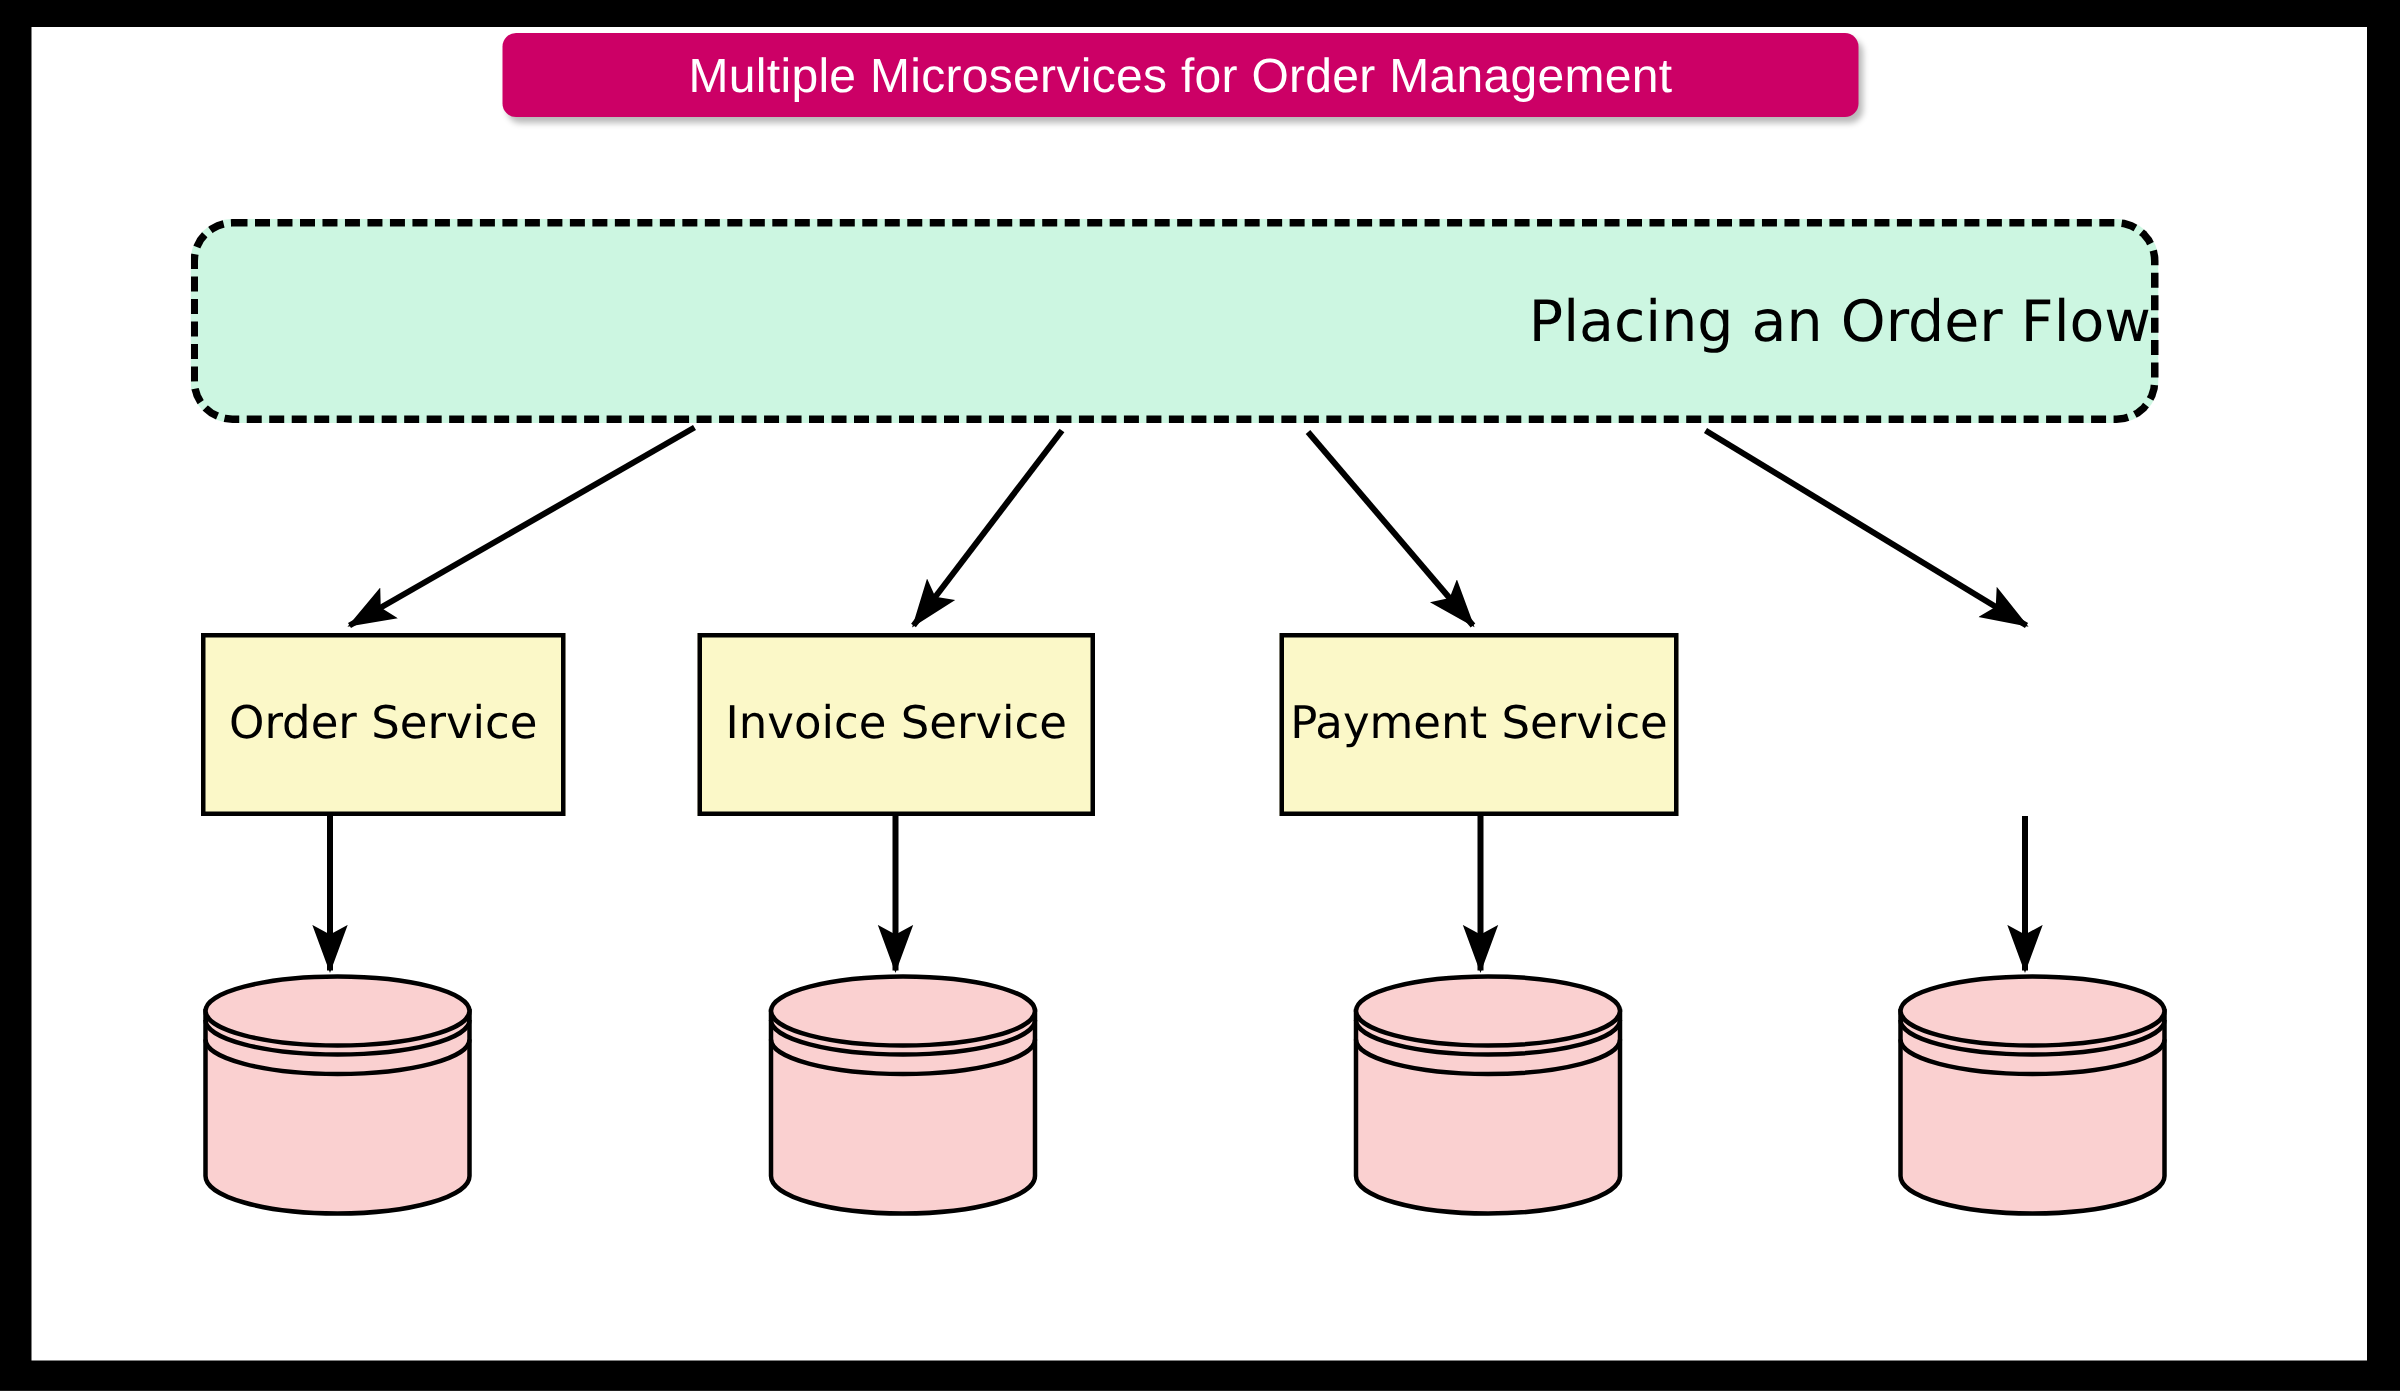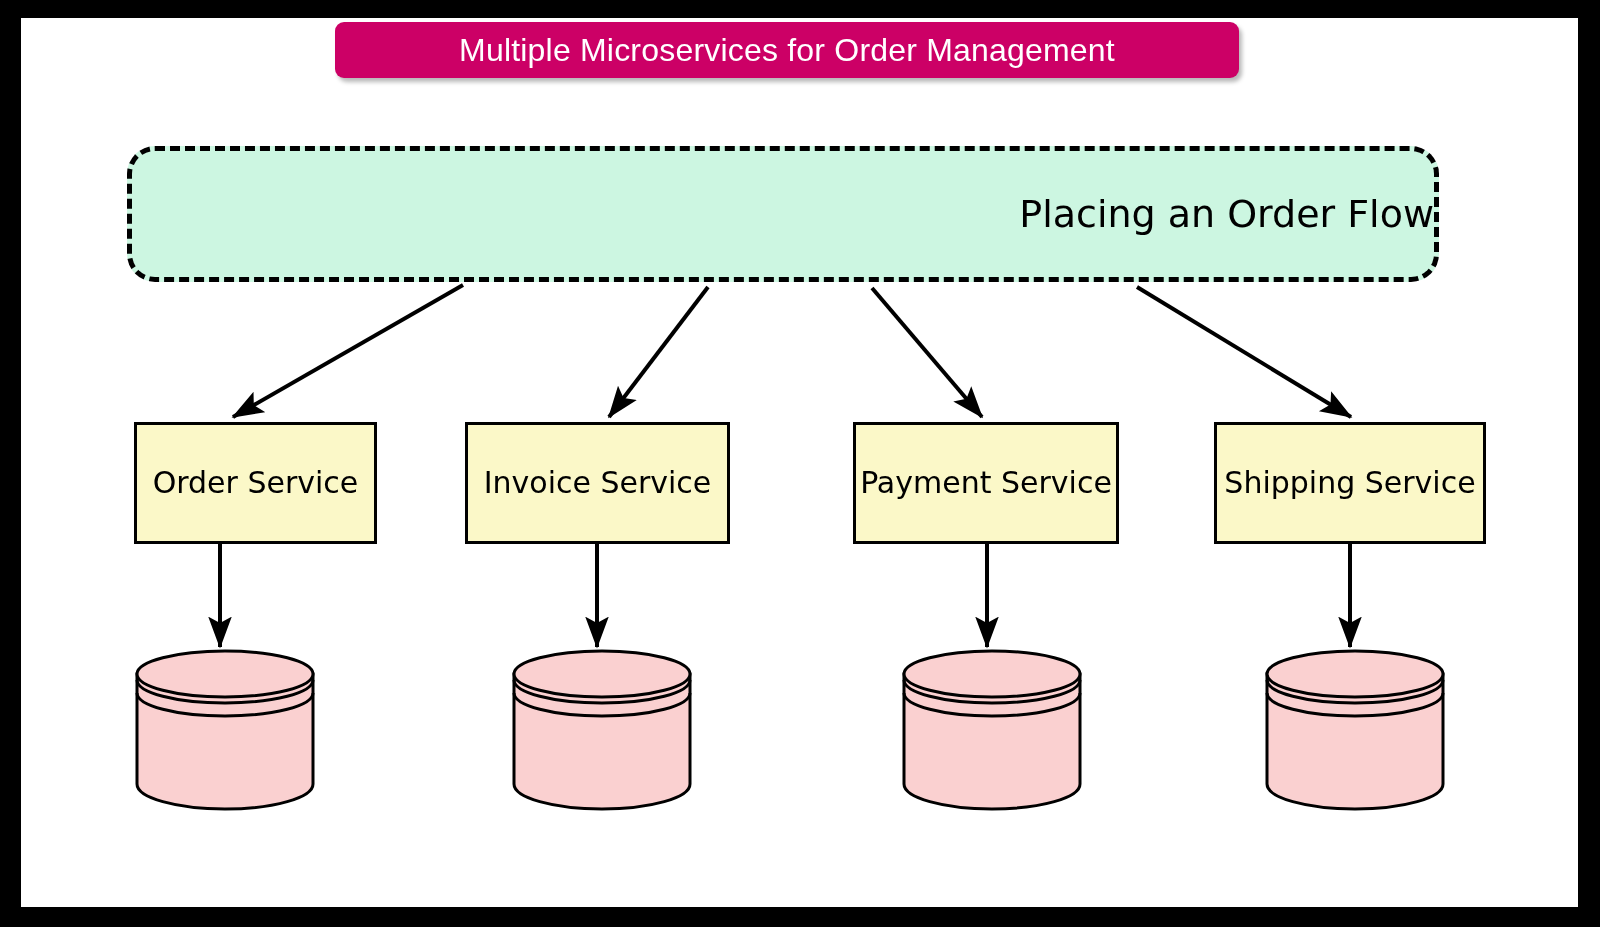--- a/index.html
+++ b/index.html
@@ -162,23 +162,20 @@
 
     <div class="service-box" id="svc-0">
       <span class="service-label">Order Service</span>
     </div>
     <div class="service-box" id="svc-2">
       <span class="service-label">Payment Service</span>
     </div>
     <div class="service-box" id="svc-1">
       <span class="service-label">Invoice Service</span>
     </div>
-    <div class="service-box" id="svc-3">
-      <span class="service-label">Shipping Service</span>
-    </div>
 
     <div class="db-cyl" id="db-0">
       <svg width="182" height="163" viewBox="0 0 182 163">
         <path d="M3,26 L3,136 A88,25 0 0 0 179,136 L179,26 Z" fill="#fad0d0" stroke="#000000" stroke-width="3"></path>
         <ellipse cx="91" cy="26" rx="88" ry="23" fill="#fad0d0" stroke="#000000" stroke-width="3"></ellipse>
         <path d="M3,32 A88,23 0 0 0 179,32" fill="none" stroke="#000000" stroke-width="3"></path>
         <path d="M3,45 A88,23 0 0 0 179,45" fill="none" stroke="#000000" stroke-width="3"></path>
       </svg>
     </div>
     <div class="db-cyl" id="db-1">

